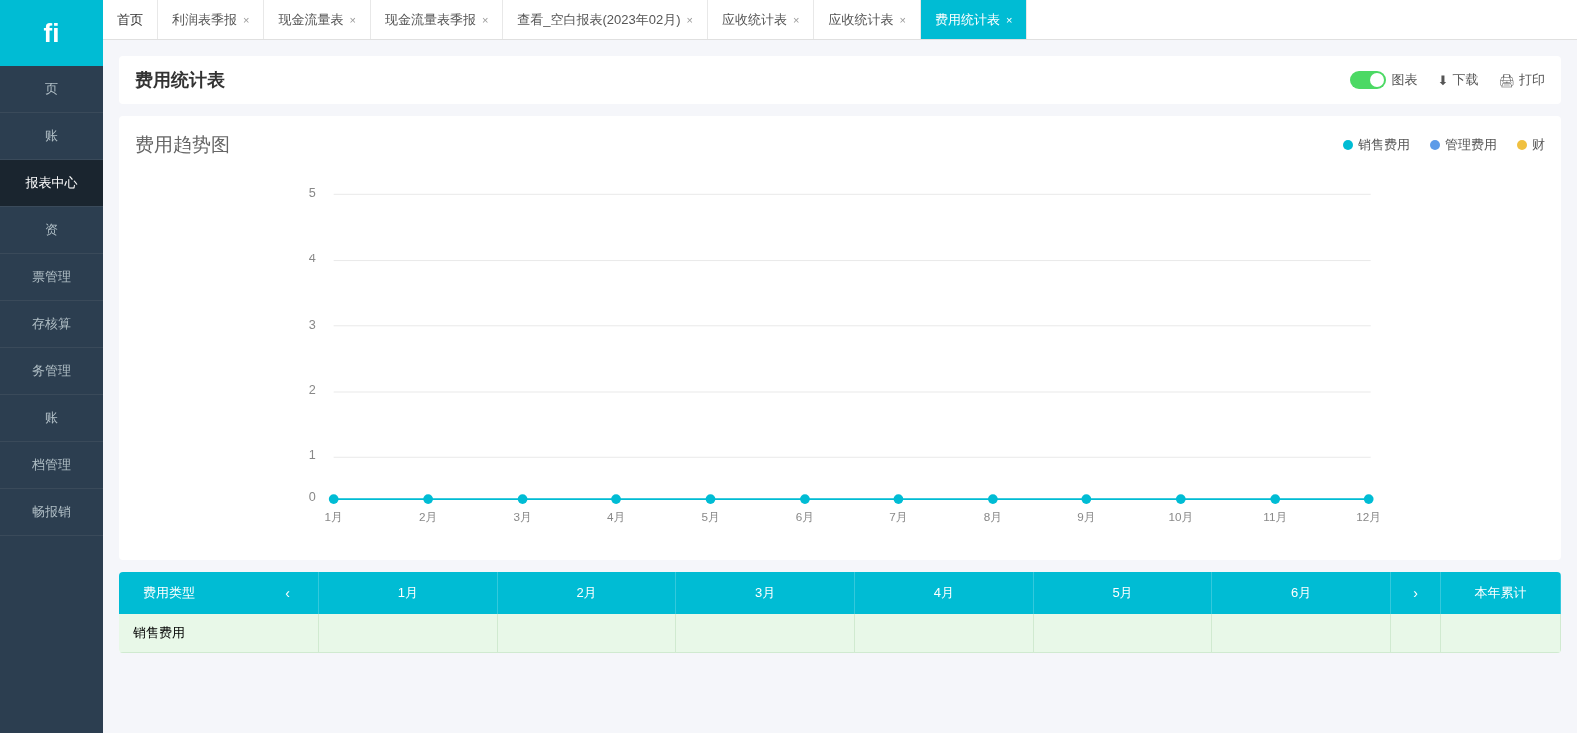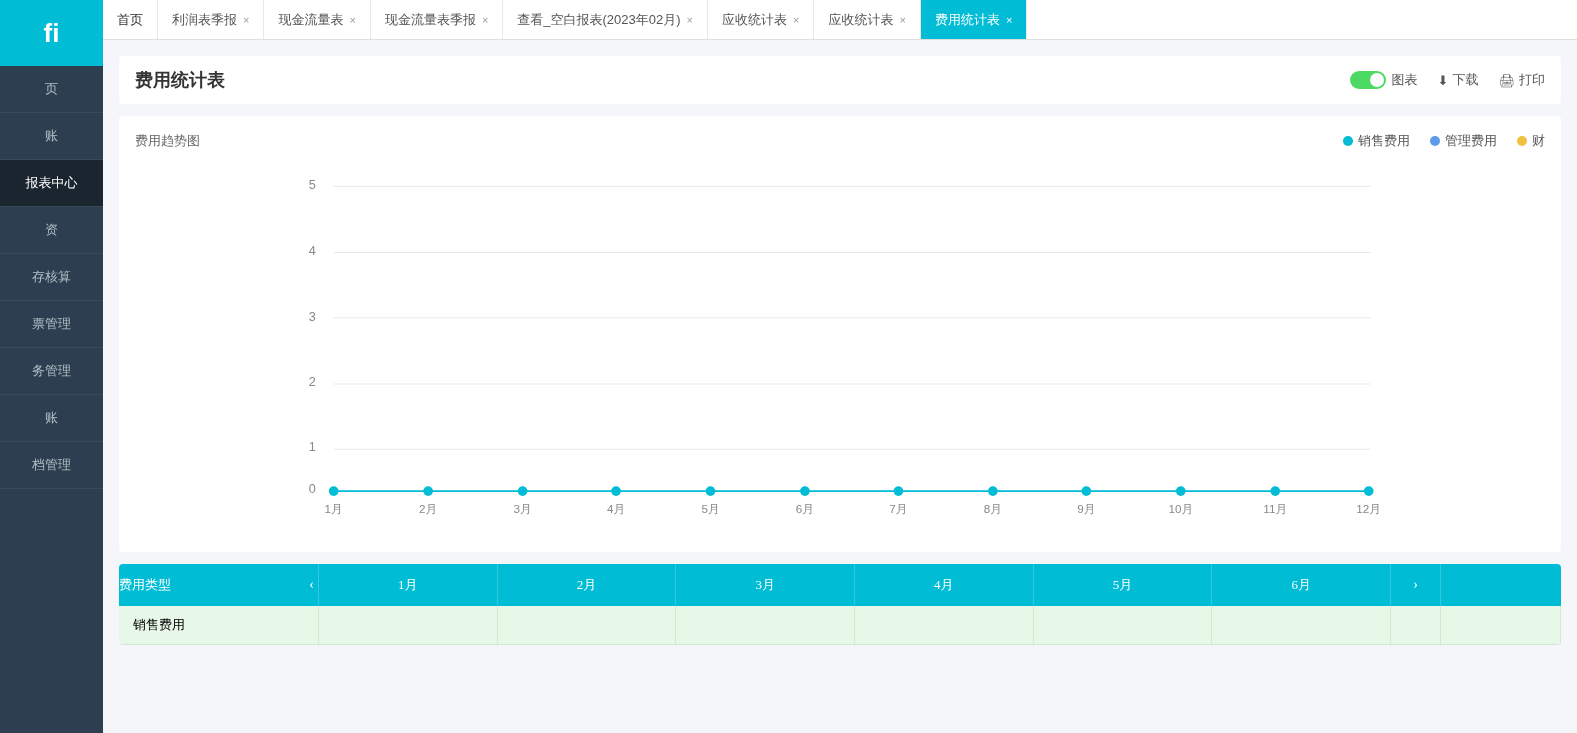--- a/index.html
+++ b/index.html
@@ -146,21 +146,21 @@
       border-radius: 4px;
       padding: 16px;
     }
     .chart-header {
       display: flex;
       align-items: center;
       justify-content: space-between;
       margin-bottom: 12px;
     }
     .chart-title {
-      font-size: 13px;
+      font-size: 19px;
       color: #666;
     }
     .chart-legend {
       display: flex;
       align-items: center;
       gap: 20px;
       font-size: 13px;
       color: #555;
     }
     .legend-item {
@@ -187,28 +187,27 @@
       overflow: hidden;
     }
     .table-header-row {
       display: grid;
       grid-template-columns: 200px 1fr 1fr 1fr 1fr 1fr 1fr 50px 120px;
       background: #00bcd4;
       color: white;
       font-size: 13px;
     }
     .th {
-      padding: 12px 0;
+      padding: 12px 24px;
       text-align: center;
       font-weight: normal;
       border-right: 1px solid rgba(255,255,255,0.2);
       display: flex;
       align-items: center;
       justify-content: center;
-      font-family: Liberation Serif, serif;
     }
     .th:first-child {
       justify-content: space-between;
     }
     .table-data-row {
       display: grid;
       grid-template-columns: 200px 1fr 1fr 1fr 1fr 1fr 1fr 50px 120px;
       background: #e8f8e8;
       font-size: 13px;
     }
@@ -232,25 +231,26 @@
   </style>
 </head>
 <body>
 
 <div class="sidebar">
   <div class="sidebar-logo">fi</div>
   <div class="sidebar-item">页</div>
   <div class="sidebar-item">账</div>
   <div class="sidebar-item active">报表中心</div>
   <div class="sidebar-item">资</div>
+  <div class="sidebar-item">票管理</div>
   <div class="sidebar-item">存核算</div>
-  <div class="sidebar-item">票管理</div>
   <div class="sidebar-item">务管理</div>
   <div class="sidebar-item">账</div>
   <div class="sidebar-item">档管理</div>
+  <div class="sidebar-item">畅报销</div>
 </div>
 
 <div class="main">
 
   <div class="tab-bar">
     <div class="tab home">
       <span>首页</span>
     </div>
     <div class="tab">
       <span>利润表季报</span>
@@ -391,20 +391,23 @@
         </div>
         <div class="th">
           <span>5月</span>
         </div>
         <div class="th">
           <span>6月</span>
         </div>
         <div class="th">
           <span class="nav-arrow">›</span>
         </div>
+        <div class="th">
+          <span>本年累计</span>
+        </div>
       </div>
       <div class="table-data-row">
         <div class="td">销售费用</div>
         <div class="td"></div>
         <div class="td"></div>
         <div class="td"></div>
         <div class="td"></div>
         <div class="td"></div>
         <div class="td"></div>
         <div class="td"></div>

